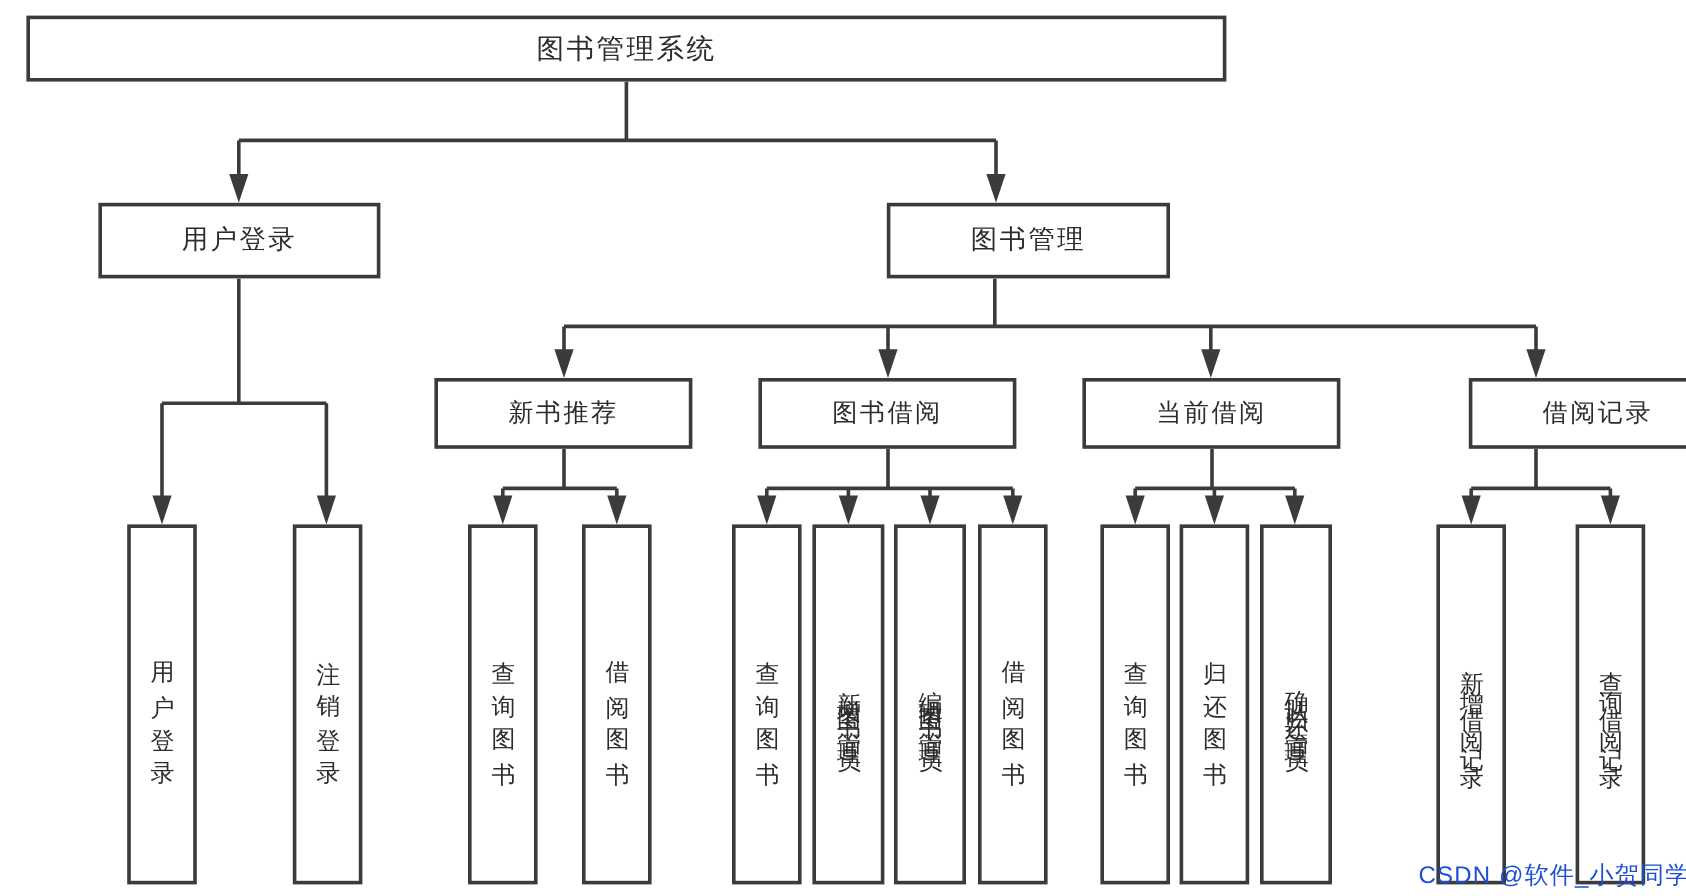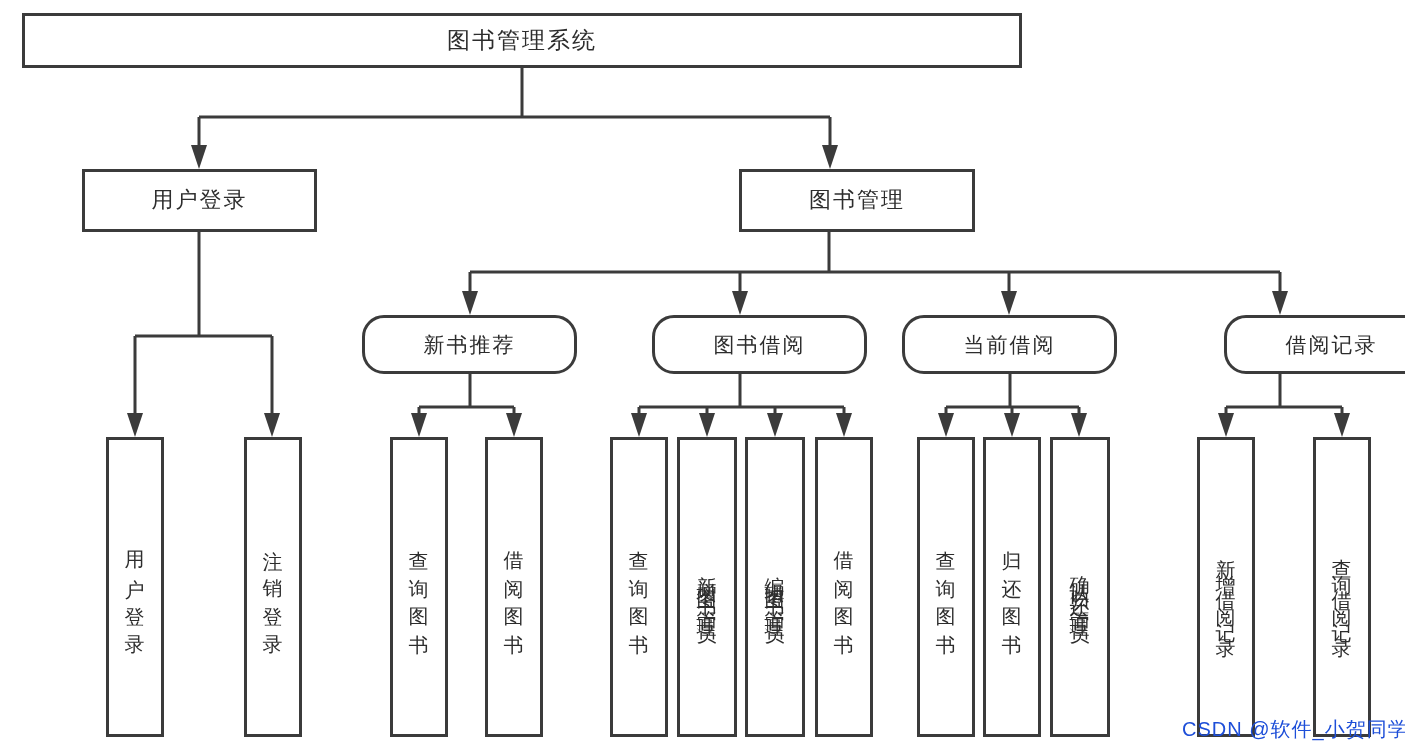--- a/index.html
+++ b/index.html
@@ -18,21 +18,21 @@
     border:3px solid #3b3b3b;
     background:#ffffff;
     display:flex;align-items:center;justify-content:center;
     color:#2d2d2d;
     text-align:center;
     letter-spacing:2px;
     line-height:1.2;
   }
   .root{left:22px;top:13px;width:1000px;height:55px;font-size:23px;}
   .lvl2{top:169px;height:63px;font-size:22px;}
-  .lvl3{top:315px;width:215px;height:59px;font-size:21px;border-radius:22px;}
+  .lvl3{top:315px;width:215px;height:59px;font-size:21px;}
   .leaf{
     top:437px;width:58px;height:300px;
     writing-mode:vertical-rl;
     font-size:20px;
     letter-spacing:28px;
     line-height:1;
     padding-top:8px;
   }
   .ls-b{letter-spacing:16px;}
   .ls-c{letter-spacing:7px;}
@@ -93,21 +93,21 @@
       <polygon points="1334,413 1350,413 1342,437"></polygon>
     </g>
   </svg>
 
   <div class="box root">图书管理系统</div>
 
   <div class="box lvl2" style="left:82px;width:235px;">用户登录</div>
   <div class="box lvl2" style="left:739px;width:236px;">图书管理</div>
 
   <div class="box lvl3" style="left:362px;">新书推荐</div>
-  <div class="box lvl3" style="left:652px;">图书借阅</div>
+  <div class="box lvl3" style="left:632px;">图书借阅</div>
   <div class="box lvl3" style="left:902px;">当前借阅</div>
   <div class="box lvl3" style="left:1224px;">借阅记录</div>
 
   <div class="box leaf" style="left:106px;">用户登录</div>
   <div class="box leaf" style="left:244px;">注销登录</div>
 
   <div class="box leaf" style="left:390px;">查询图书</div>
   <div class="box leaf" style="left:485px;">借阅图书</div>
 
   <div class="box leaf" style="left:610px;">查询图书</div>

